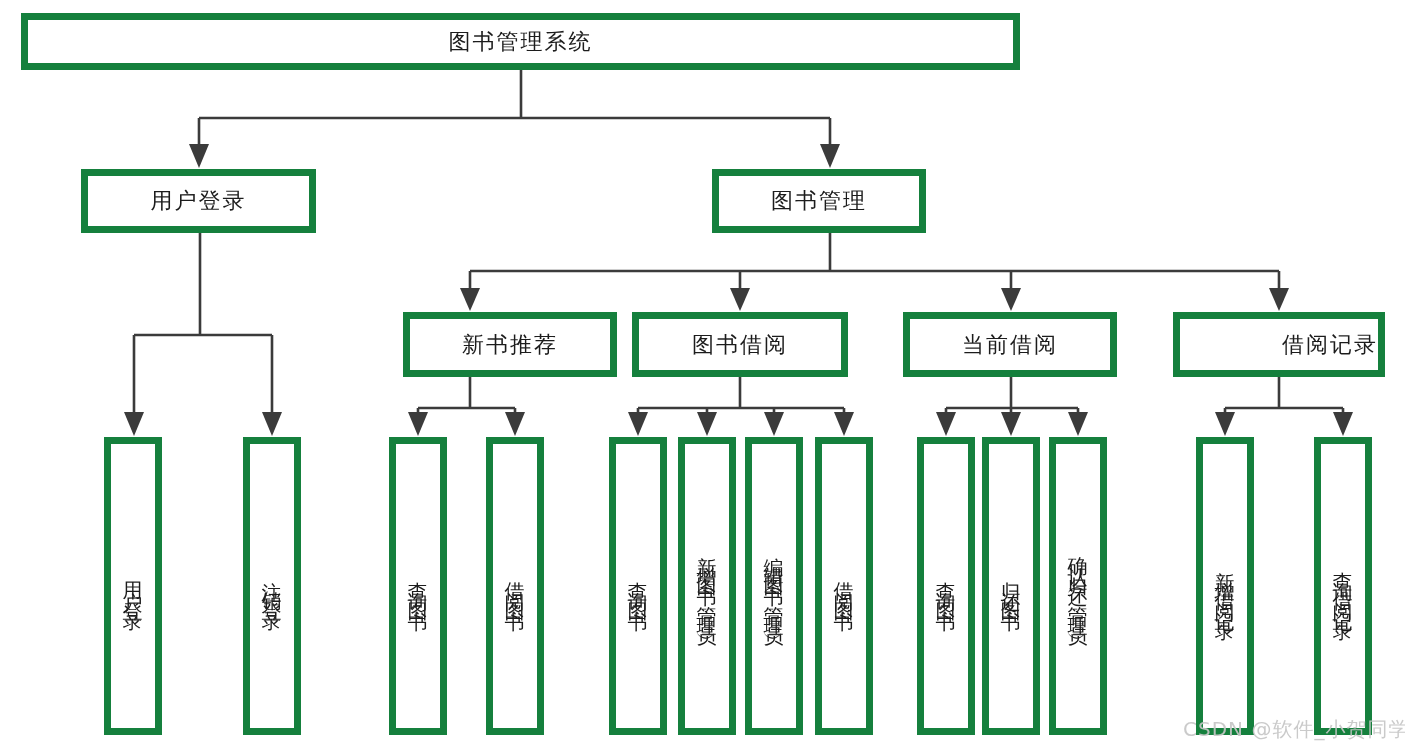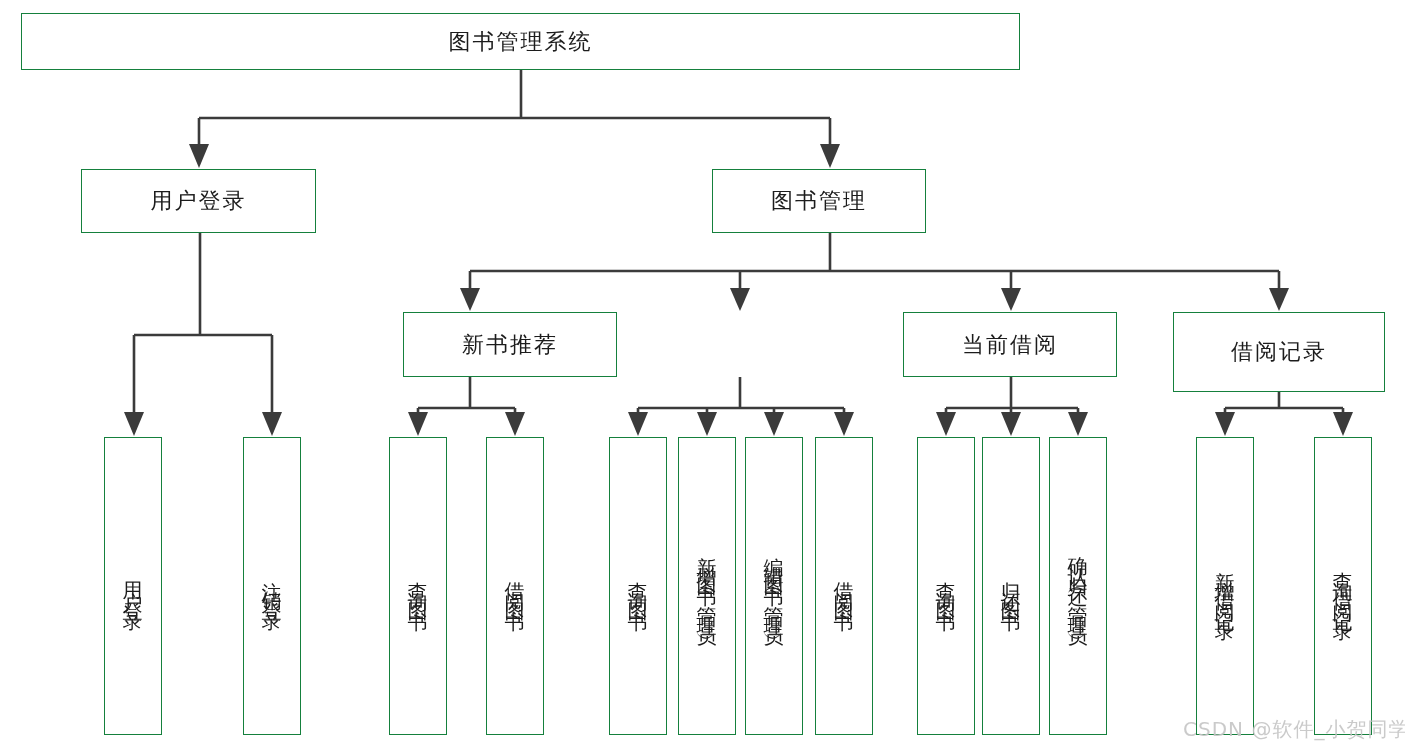--- a/index.html
+++ b/index.html
@@ -14,21 +14,21 @@
   .connectors {
     position: absolute;
     left: 0; top: 0;
     width: 1405px; height: 747px;
     z-index: 0;
   }
   .node {
     position: absolute;
     box-sizing: border-box;
     background: #ffffff;
-    border: 1px solid #15803d;
+    border: 7px solid #15803d;
     display: flex;
     align-items: center;
     justify-content: center;
     z-index: 1;
     color: #1c1c1c;
   }
   .hnode { font-size: 22px; letter-spacing: 2px; }
   .leaf  { font-size: 20px; }
   .leaf .vtext {
     writing-mode: vertical-rl;
@@ -105,24 +105,27 @@
   <div class="node hnode" style="left:81px; top:169px; width:235px; height:64px;">
     <span>用户登录</span>
   </div>
   <div class="node hnode" style="left:712px; top:169px; width:214px; height:64px;">
     <span>图书管理</span>
   </div>
 
   <div class="node hnode" style="left:363px; top:312px; width:214px; height:65px;margin-left:40px;">
     <span>新书推荐</span>
   </div>
+  <div class="node hnode" style="left:632px; top:312px; width:216px; height:65px;">
+    <span>图书借阅</span>
+  </div>
   <div class="node hnode" style="left:903px; top:312px; width:214px; height:65px;justify-content:center;">
     <span>当前借阅</span>
   </div>
-  <div class="node hnode" style="left:1173px; top:312px; width:212px; height:80px;">
+  <div class="node hnode" style="left:1173px; top:312px; width:212px; height:65px;justify-content:flex-end;">
     <span>借阅记录</span>
   </div>
 
   <div class="node leaf" style="left:104px; top:437px; width:58px; height:298px;">
     <span class="vtext">用户登录</span>
   </div>
   <div class="node leaf" style="left:243px; top:437px; width:58px; height:298px;">
     <span class="vtext">注销登录</span>
   </div>
 

